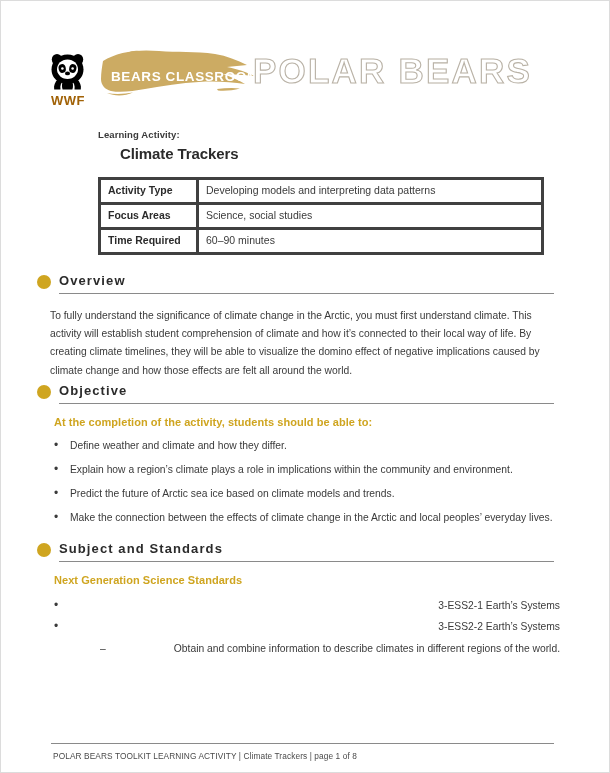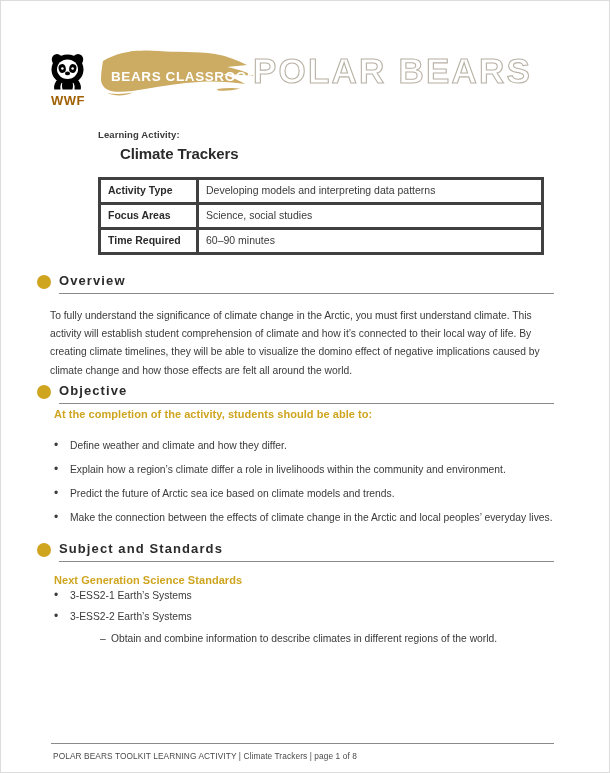--- a/index.html
+++ b/index.html
@@ -341,38 +341,38 @@
     </div>
 
     <div class="para" style="top:188px;">To fully understand the significance of climate change in the Arctic, you must first understand climate. This activity will establish student comprehension of climate and how it’s connected to their local way of life. By creating climate timelines, they will be able to visualize the domino effect of negative implications caused by climate change and how those effects are felt all around the world.</div>
 
     <div class="section-head" style="top:264px;">
       <span class="section-dot"></span>
       <span class="section-title">Objective</span>
       <span class="section-rule"></span>
     </div>
 
-    <div class="gold-sub" style="top:289px;">At the completion of the activity, students should be able to:</div>
+    <div class="gold-sub" style="top:297px;">At the completion of the activity, students should be able to:</div>
 
     <ul class="bullets" style="top:318px;">
       <li>Define weather and climate and how they differ.</li>
-      <li>Explain how a region’s climate differ a role in livelihoods within the community and environment.</li>
+      <li>Explain how a region’s climate plays a role in implications within the community and environment.</li>
       <li>Predict the future of Arctic sea ice based on climate models and trends.</li>
       <li>Make the connection between the effects of climate change in the Arctic and local peoples’ everyday lives.</li>
     </ul>
 
     <div class="section-head" style="top:422px;">
       <span class="section-dot"></span>
       <span class="section-title">Subject and Standards</span>
       <span class="section-rule"></span>
     </div>
 
     <div class="gold-sub" style="top:455px;">Next Generation Science Standards</div>
 
-    <ul class="bullets" style="top:468px;">
+    <ul class="bullets" style="top:478px;text-align:right;">
       <li class="tight">
         <span>3-ESS2-1 Earth’s Systems</span>
       </li>
       <li class="tight">
         <span>3-ESS2-2 Earth’s Systems</span>
         <div class="subdash">Obtain and combine information to describe climates in different regions of the world.</div>
       </li>
     </ul>
 
   </div>

